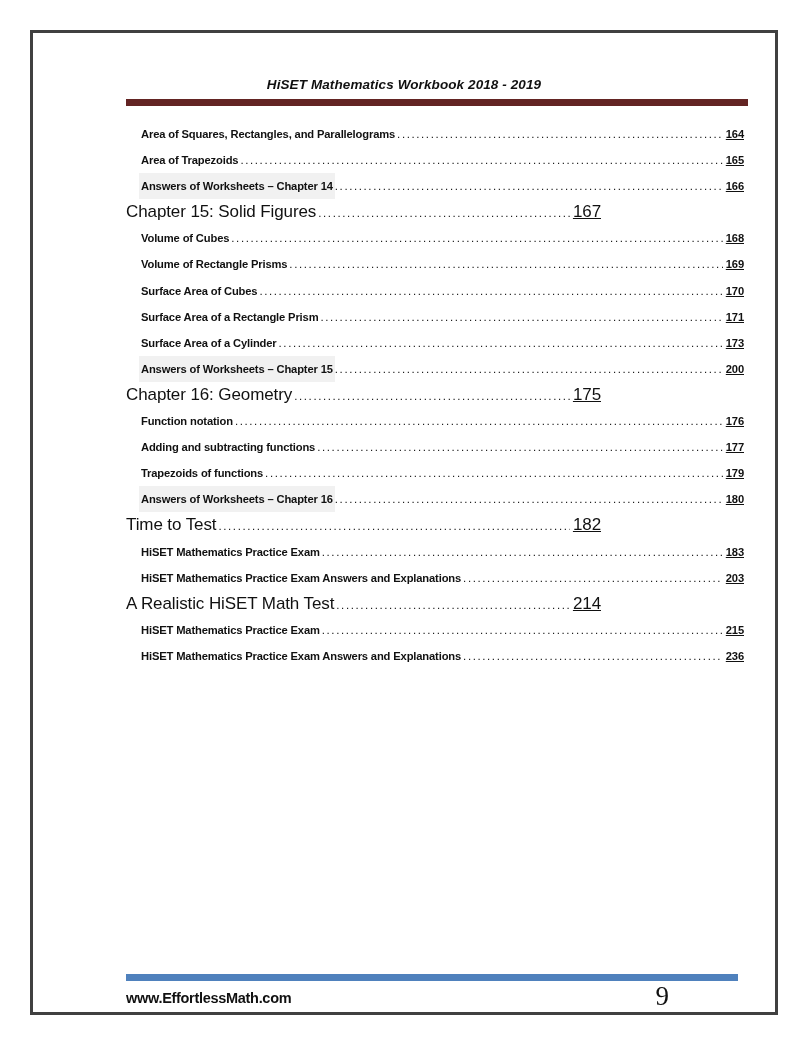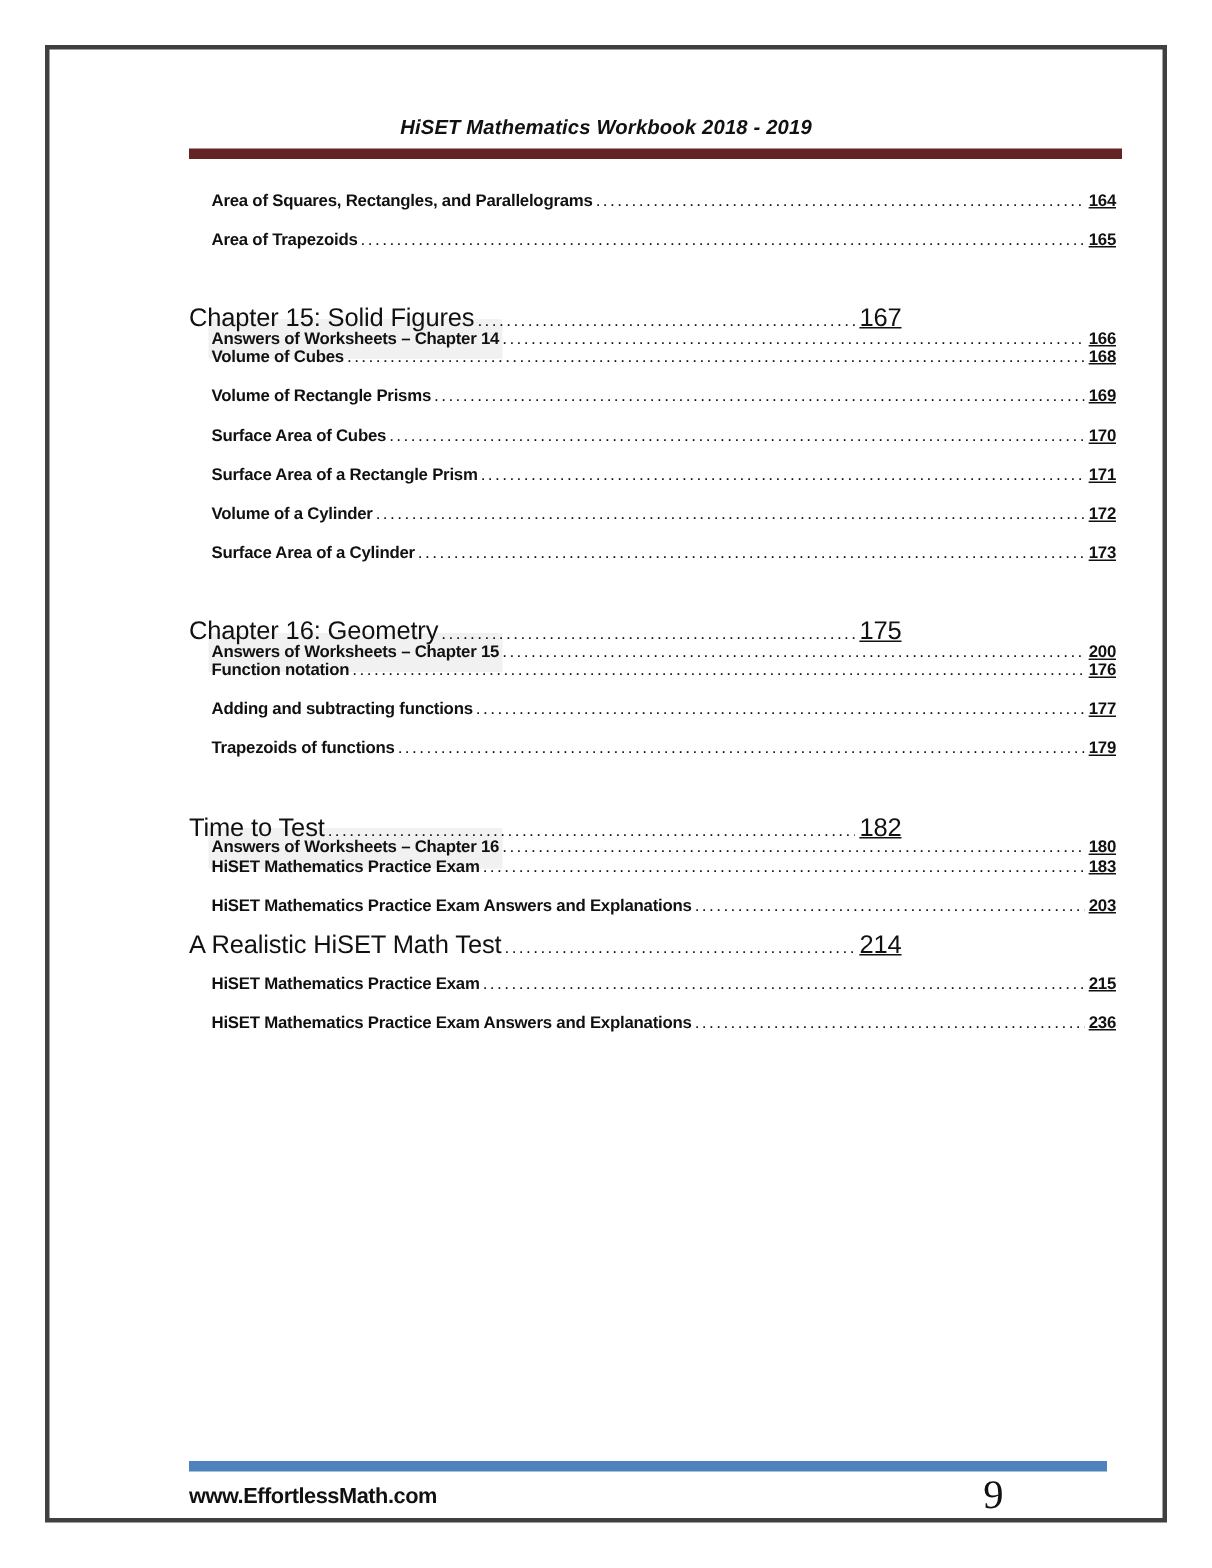--- a/index.html
+++ b/index.html
@@ -64,21 +64,20 @@
   .toc-row.lvl2 {
     padding-left: 15px;
     font-size: 11.2px;
     font-weight: bold;
     letter-spacing: -0.15px;
   }
   .toc-label { flex: 0 0 auto; }
   .toc-row.hl .toc-label {
     background: var(--hl);
     box-shadow: 2px 0 0 var(--hl), -2px 0 0 var(--hl);
-    margin-top: 40px;
   }
   .leader {
     flex: 1 1 auto;
     overflow: hidden;
     margin: 0 3px 0 2px;
     min-width: 10px;
   }
   .leader::after {
     content: "..................................................................................................................................................................................................";
     letter-spacing: 1.6px;
@@ -157,25 +156,20 @@
     <span class="leader"></span>
     <span class="toc-page">170</span>
   </div>
 
   <div class="toc-row lvl2">
     <span class="toc-label">Surface Area of a Rectangle Prism</span>
     <span class="leader"></span>
     <span class="toc-page">171</span>
   </div>
 
-  <div class="toc-row lvl2">
-    <span class="toc-label">Volume of a Cylinder</span>
-    <span class="leader"></span>
-    <span class="toc-page">172</span>
-  </div>
 
   <div class="toc-row lvl2">
     <span class="toc-label">Surface Area of a Cylinder</span>
     <span class="leader"></span>
     <span class="toc-page">173</span>
   </div>
 
   <div class="toc-row lvl2 hl">
     <span class="toc-label">Answers of Worksheets – Chapter 15</span>
     <span class="leader"></span>

